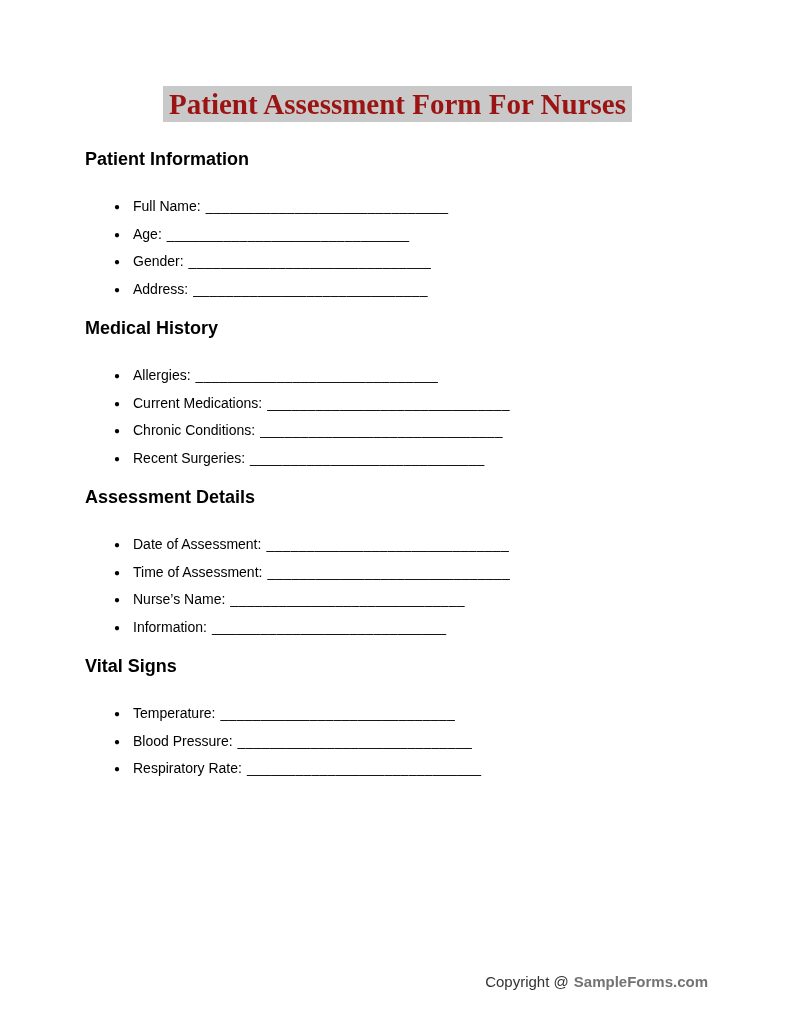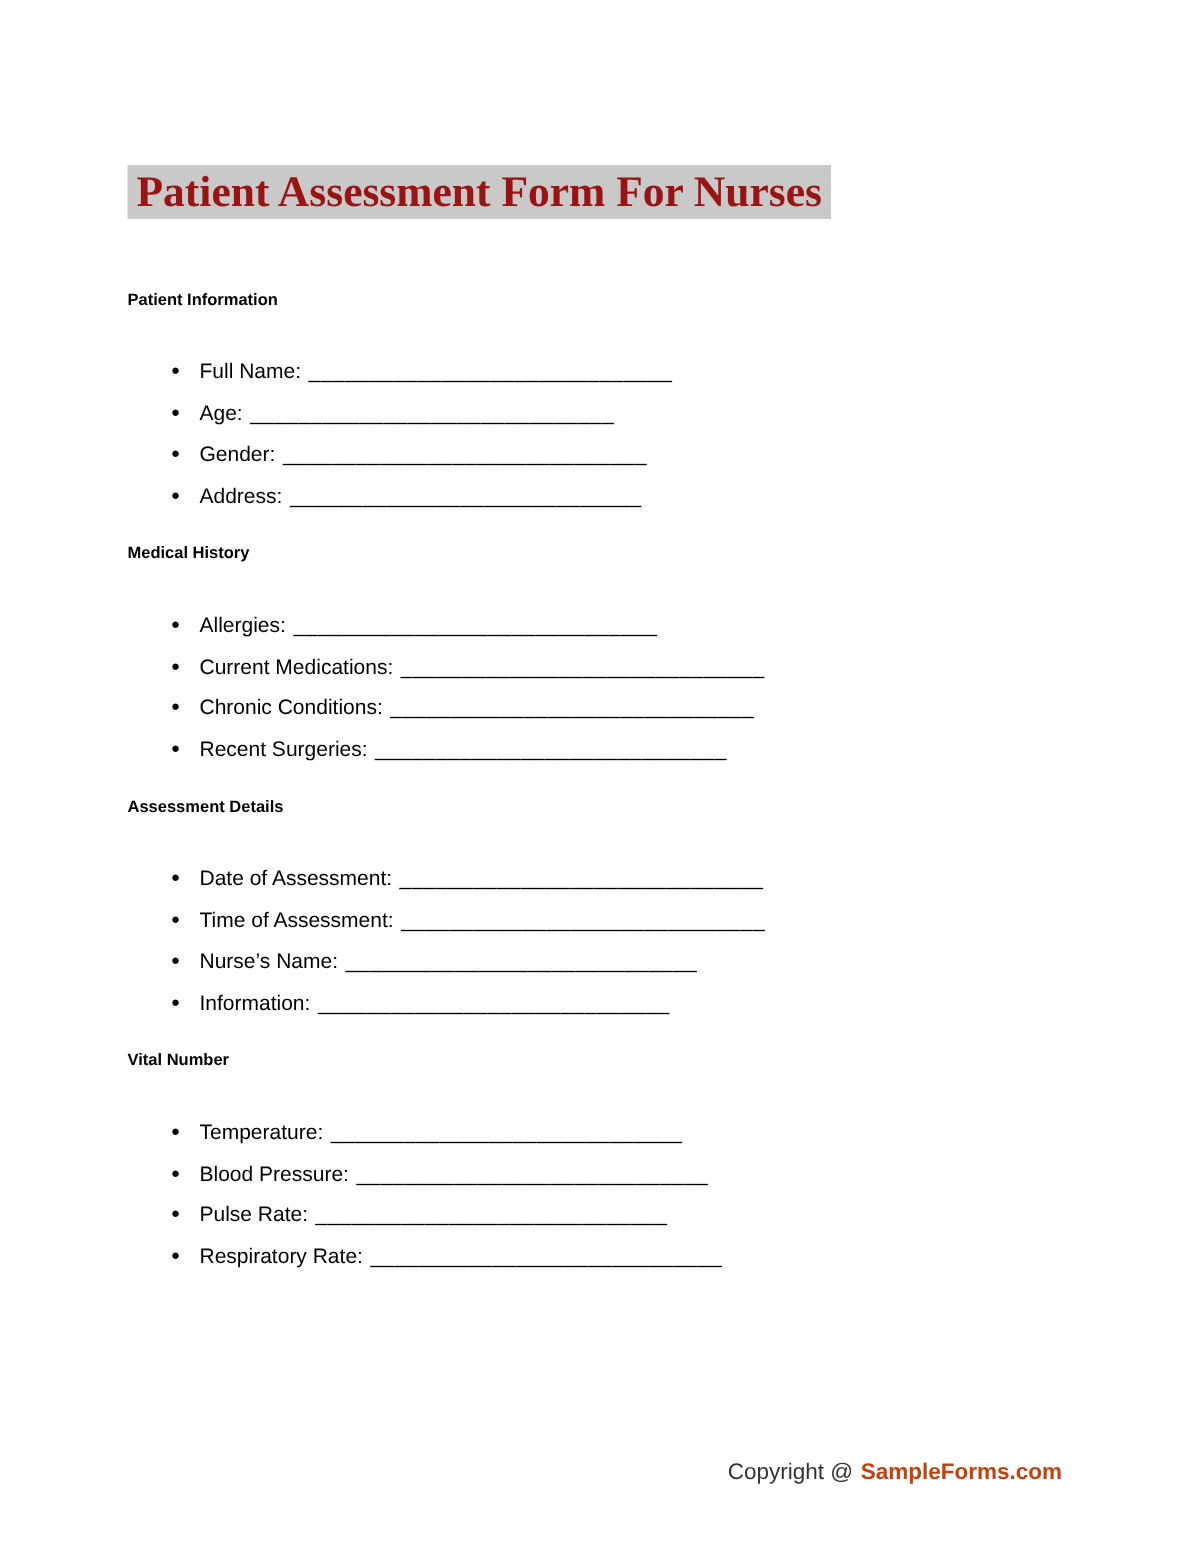--- a/index.html
+++ b/index.html
@@ -10,36 +10,36 @@
     color: #000000;
     position: relative;
     overflow: hidden;
   }
   .page {
     position: relative;
     width: 795px; height: 1031px;
     padding: 0 85px;
   }
   .title-wrap {
-    text-align: left;
-    padding-top: 110px;
-    margin-bottom: 46px;
+    text-align: center;
+    padding-top: 86px;
+    margin-bottom: 29px;
   }
   .doc-title {
     display: inline-block;
     font-family: "Liberation Serif", serif;
     font-weight: bold;
     font-size: 29px;
     line-height: 36px;
     color: #9a1413;
     background: #c9c9c9;
     padding: 0 6px;
   }
   h2.section-heading {
-    font-size: 11px;
+    font-size: 18px;
     font-weight: bold;
     line-height: 17px;
     margin: 17px 0 0 0;
   }
   ul.field-list {
     list-style: none;
     margin: 25px 0 0 0;
     padding: 0 0 0 48px;
   }
   ul.field-list li {
@@ -63,21 +63,21 @@
     position: absolute;
     right: 87px;
     bottom: 41px;
     font-size: 15px;
     color: #333333;
     white-space: nowrap;
   }
   .doc-footer .copy { font-weight: normal; margin-top: 27px; }
   .doc-footer .site-link {
     font-weight: bold;
-    color: #c2410c;
+    color: #737373;
     text-decoration: none;
     margin-left: 5px;
     cursor: pointer;
   }
 </style>
 </head>
 <body>
 
 <div class="page">
 
@@ -126,30 +126,27 @@
       <span class="lbl">Time of Assessment:</span><span class="fill">______________________________</span>
     </li>
     <li>
       <span class="lbl">Nurse’s Name:</span><span class="fill">_____________________________</span>
     </li>
     <li>
       <span class="lbl">Information:</span><span class="fill">_____________________________</span>
     </li>
   </ul>
 
-  <h2 class="section-heading">Vital Number</h2>
+  <h2 class="section-heading">Vital Signs</h2>
   <ul class="field-list">
     <li>
       <span class="lbl">Temperature:</span><span class="fill">_____________________________</span>
     </li>
     <li>
       <span class="lbl">Blood Pressure:</span><span class="fill">_____________________________</span>
-    </li>
-    <li>
-      <span class="lbl">Pulse Rate:</span><span class="fill">_____________________________</span>
     </li>
     <li>
       <span class="lbl">Respiratory Rate:</span><span class="fill">_____________________________</span>
     </li>
   </ul>
 
 
   <div class="doc-footer">
     <span class="copy">Copyright @</span><a class="site-link">SampleForms.com</a>
   </div>

